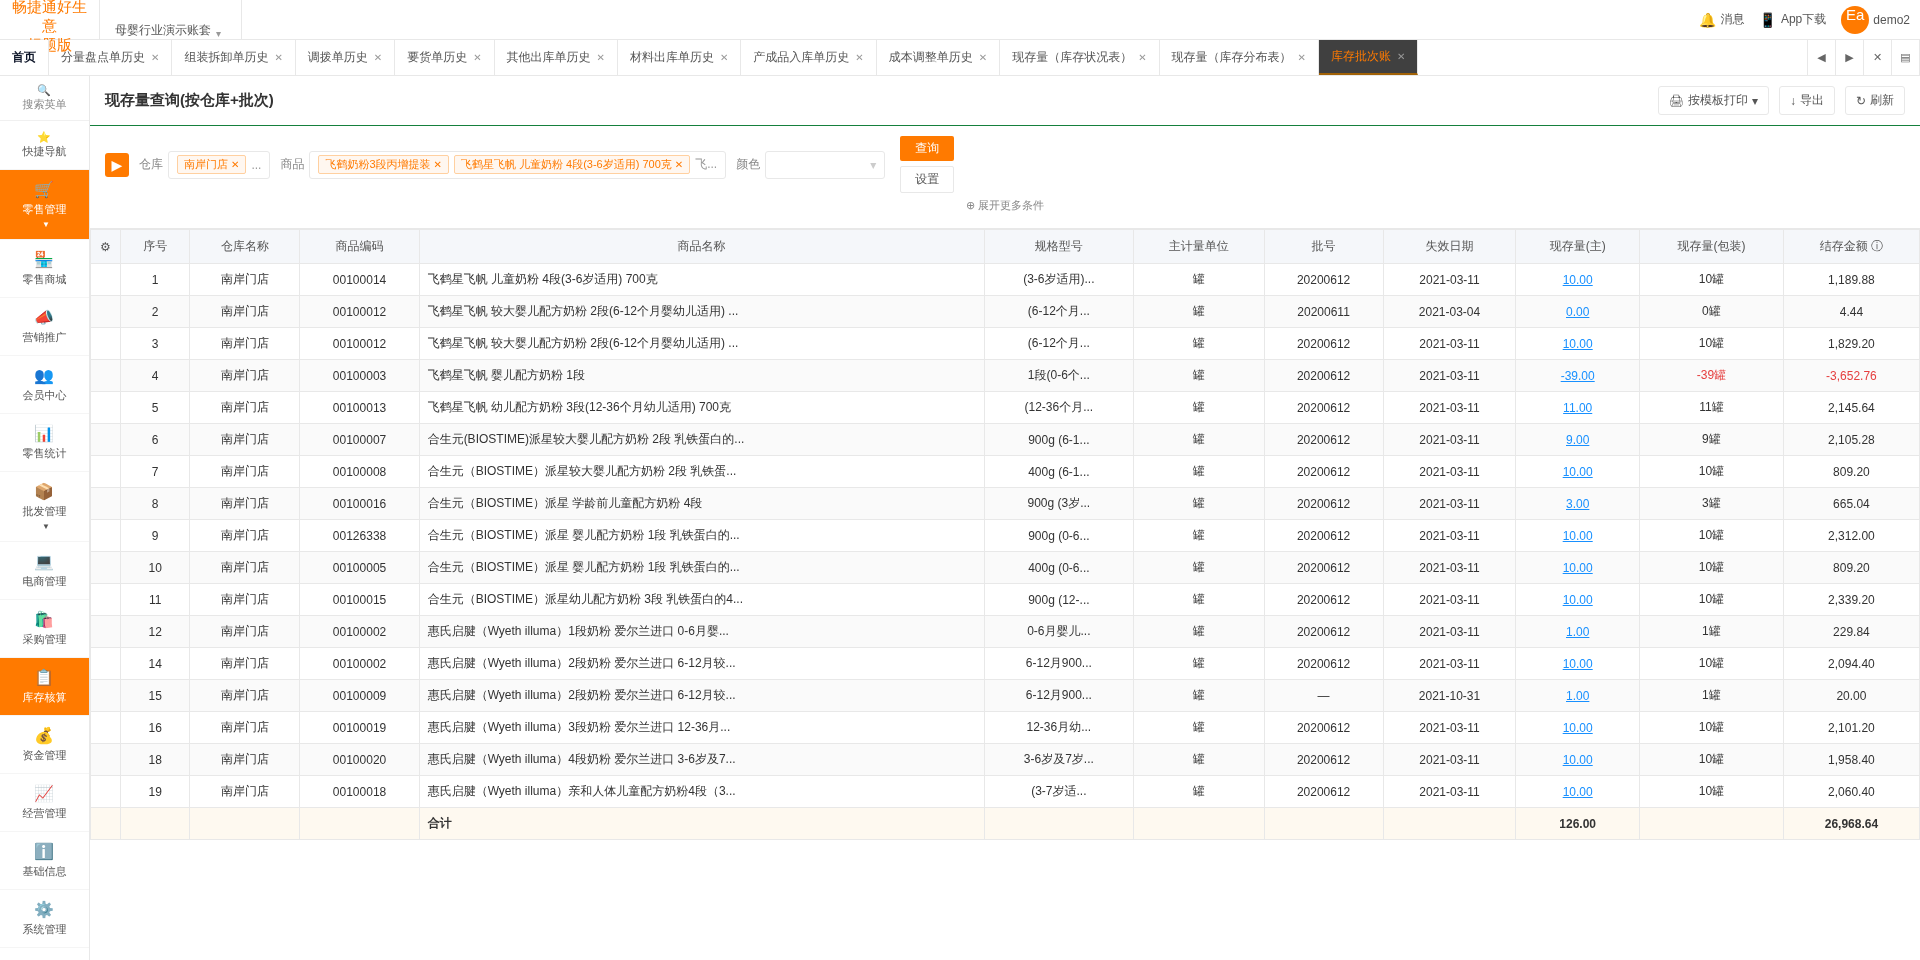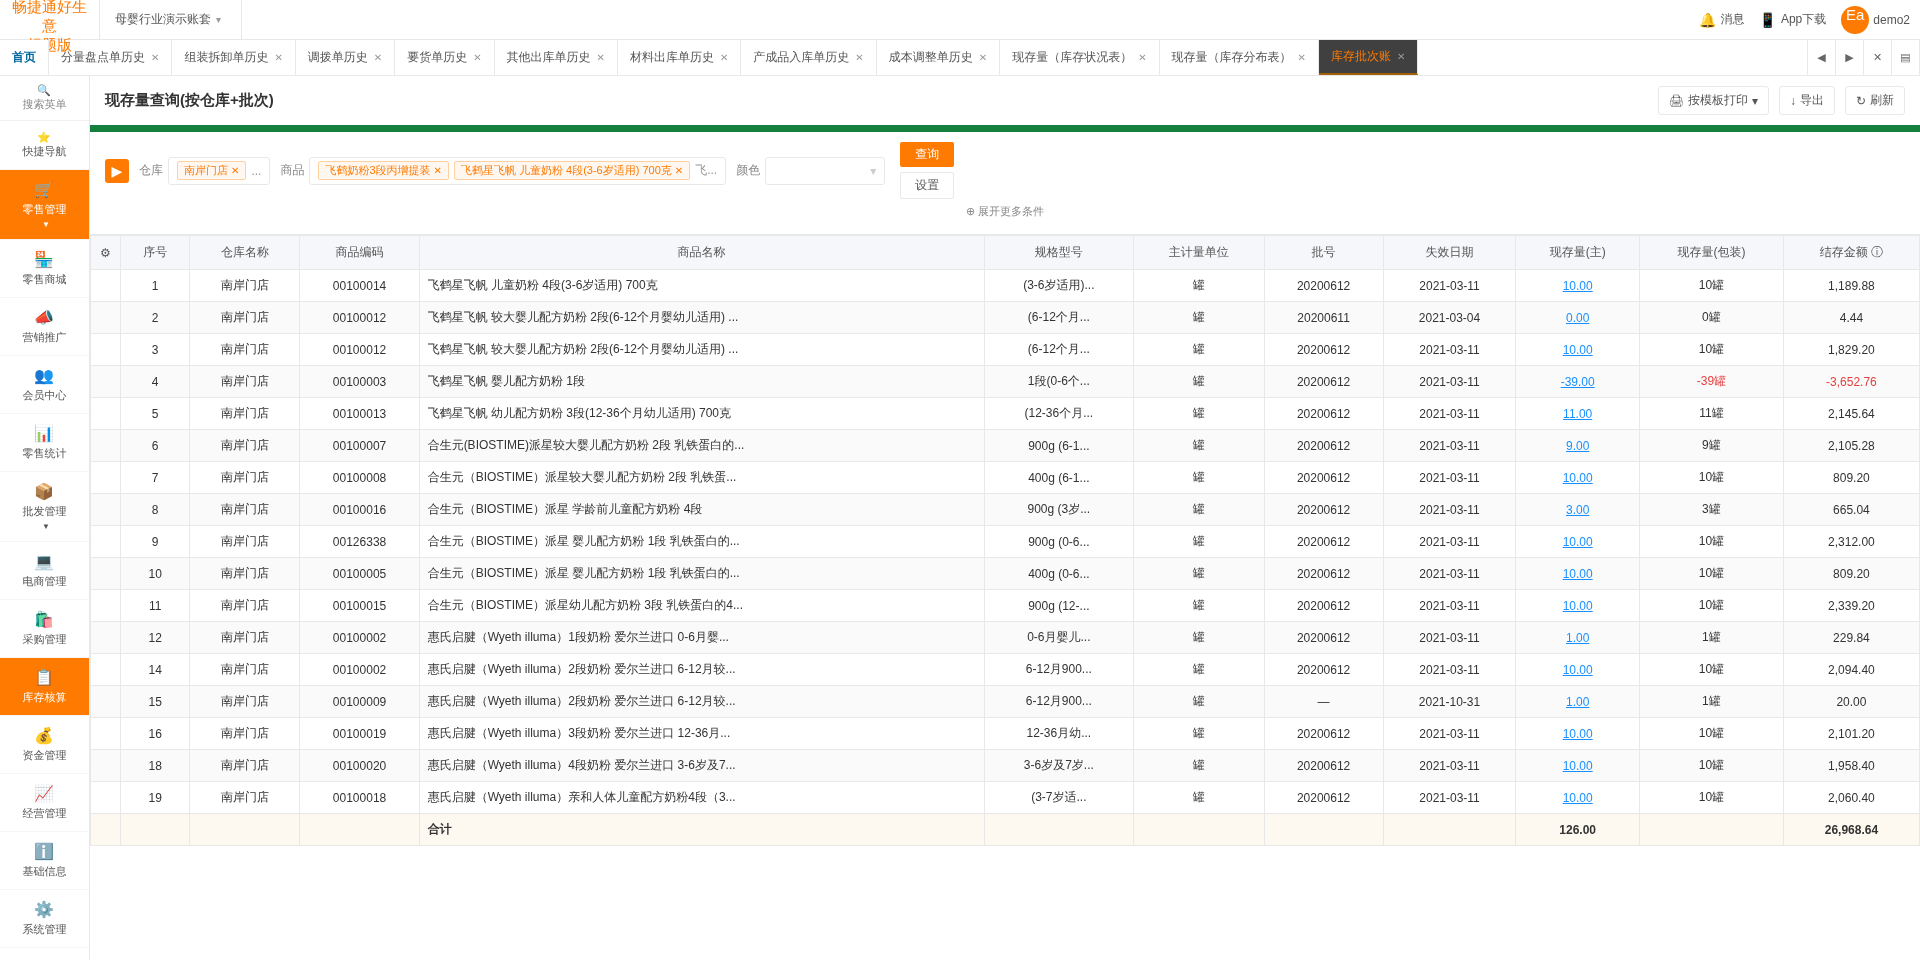--- a/index.html
+++ b/index.html
@@ -31,21 +31,21 @@
       border-radius: 50%;
       display: flex;
       align-items: center;
       justify-content: center;
       color: #fff;
       font-size: 10px;
     }
     .logo-text { font-size: 15px; color: #ff7a00; text-align: center; }
     .industry-selector {
       display: flex;
-      align-items: center;
+      align-items: flex-end;
       padding: 0 15px;
       height: 100%;
       border-right: 1px solid #e8e8e8;
       cursor: pointer;
     }
     .industry-selector span { color: #555; font-size: 12px; margin-right: 5px; }
     .industry-selector .arrow { font-size: 10px; color: #999; }
     .top-right {
       margin-left: auto;
       display: flex;
@@ -101,21 +101,21 @@
       border-bottom: 2px solid #a16207;
     }
     .tab-item .tab-close {
       margin-left: 6px;
       color: #999;
       font-size: 10px;
       cursor: pointer;
     }
     .tab-item.home {
       background: #fff;
-      color: #0369a1;
+      color: #0f172a;
       font-weight: bold;
     }
     .tab-nav-btns {
       display: flex;
       align-items: center;
       margin-left: auto;
       border-left: 1px solid #e8e8e8;
       height: 100%;
     }
     .tab-nav-btn {
@@ -179,21 +179,21 @@
       background: #f5f7fa;
     }
 
     
     .page-header {
       background: #fff;
       padding: 10px 15px;
       display: flex;
       align-items: center;
       justify-content: space-between;
-      border-bottom: 7px solid #15803d;
+      border-bottom: 1px solid #15803d;
     }
     .page-title { font-size: 15px; font-weight: bold; color: #333; }
     .header-actions { display: flex; align-items: center; gap: 10px; }
     .action-btn {
       display: flex;
       align-items: center;
       gap: 4px;
       padding: 5px 10px;
       border: 1px solid #e8e8e8;
       border-radius: 3px;

